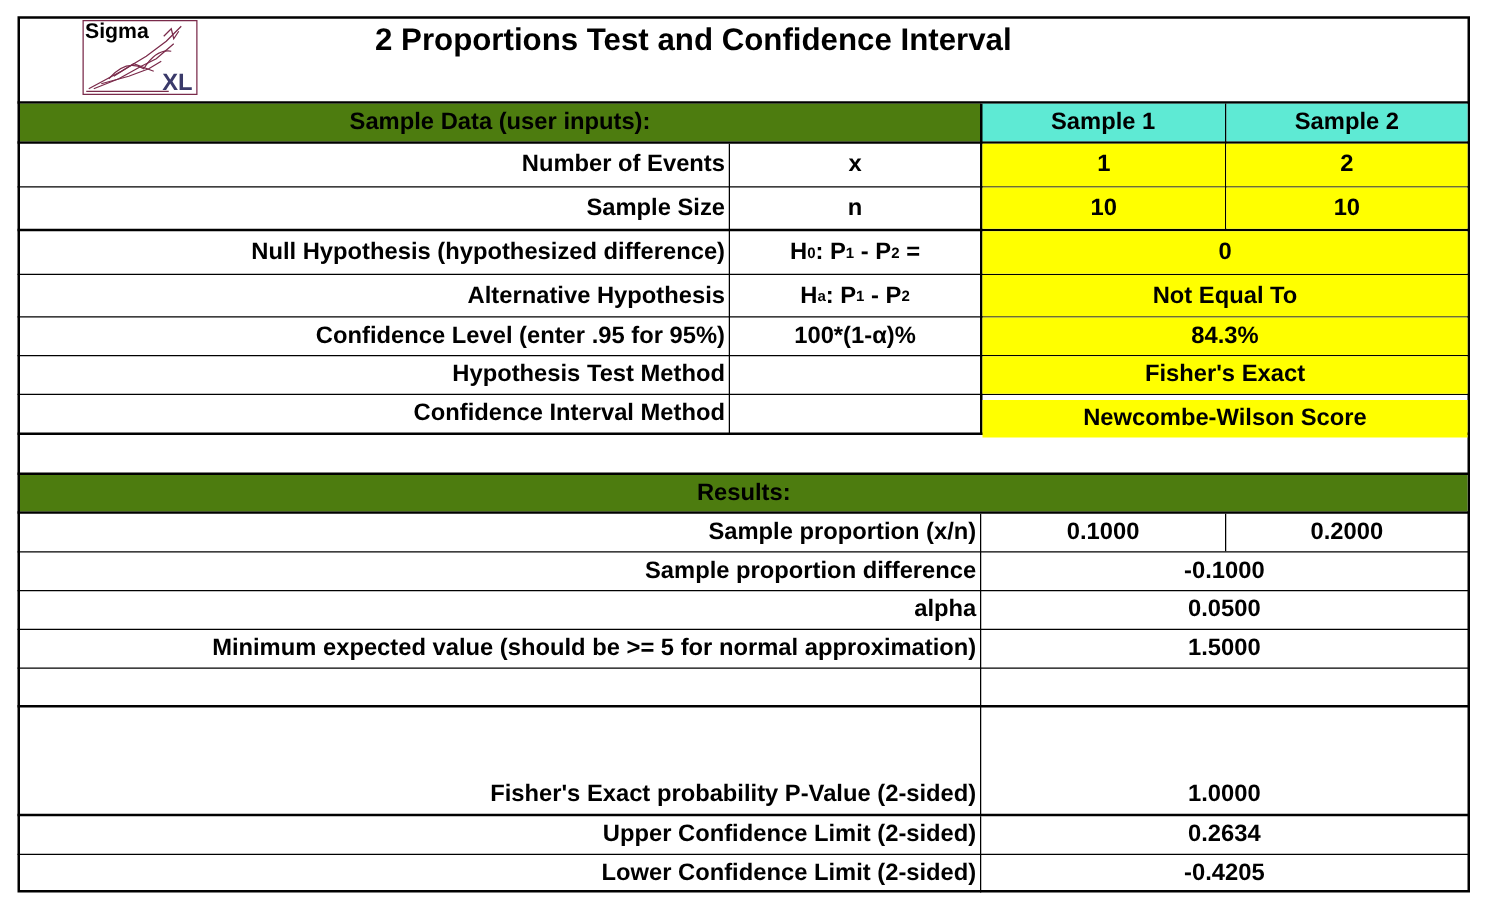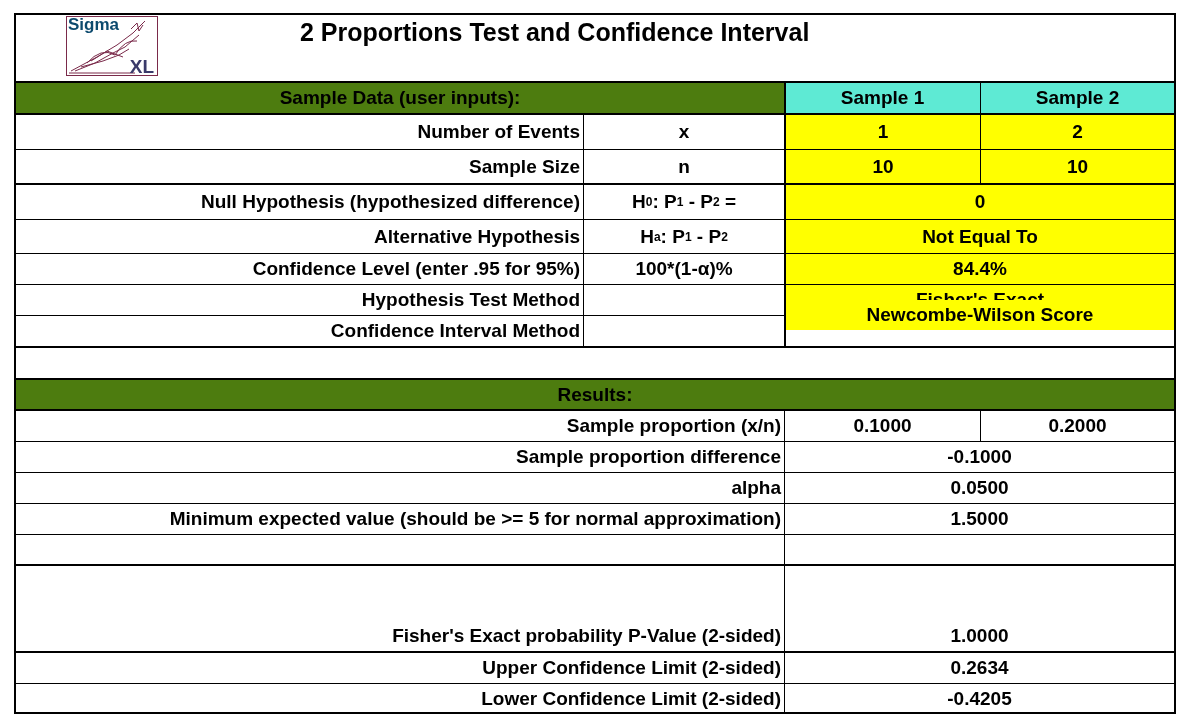--- a/index.html
+++ b/index.html
@@ -12,21 +12,21 @@
   .r { justify-content:flex-end; padding-right:3px; }
   .c { justify-content:center; }
   .gray { background:#4d7c0f; }
   .green { background:#5eead4; }
   .yellow { background:#ffff00; }
   .hline { position:absolute; left:14px; width:1162px; background:#000; }
   .vline { position:absolute; width:1px; background:#000; }
   .title { position:absolute; left:300px; top:18px; font-size:25px;text-align:center; }
   .logo { position:absolute; left:66px; top:16px; width:92px; height:60px;
           border:1.5px solid #7a2a4a; box-sizing:border-box; background:#fff; }
-  .logo .sig { position:absolute; left:1px; top:-2px; font-size:17px; color:#0c4a6e;
+  .logo .sig { position:absolute; left:1px; top:-2px; font-size:17px; color:#000000;
                font-family:"Liberation Sans", sans-serif; font-weight:bold; }
   .logo .xl { position:absolute; right:3px; bottom:-3px; font-size:19px; color:#3a3a6a;
               font-family:"Liberation Sans", sans-serif; font-weight:bold; }
   sub { font-size:12px; vertical-align:-3px; line-height:0; }
 </style>
 </head>
 <body>
 
 <div class="frame"></div>
 
@@ -108,27 +108,27 @@
     <sub>a</sub>
     <span>: P</span>
     <sub>1</sub>
     <span style="white-space:pre"> - P</span>
     <sub>2</sub>
 </div>
 <div class="cell c yellow" style="left:786px;top:220px;width:388px;height:33px">Not Equal To</div>
 
 <div class="cell r" style="left:16px;top:254px;width:567px;height:30px">Confidence Level (enter .95 for 95%)</div>
 <div class="cell c" style="left:584px;top:254px;width:200px;height:30px">100*(1-α)%</div>
-<div class="cell c yellow" style="left:786px;top:254px;width:388px;height:30px">84.4%</div>
+<div class="cell c yellow" style="left:786px;top:254px;width:388px;height:30px">84.3%</div>
 
 <div class="cell r" style="left:16px;top:285px;width:567px;height:30px">Hypothesis Test Method</div>
 <div class="cell c yellow" style="left:786px;top:285px;width:388px;height:30px">Fisher's Exact</div>
 
 <div class="cell r" style="left:16px;top:316px;width:567px;height:30px">Confidence Interval Method</div>
-<div class="cell c yellow" style="left:786px;top:300px;width:388px;height:30px">Newcombe-Wilson Score</div>
+<div class="cell c yellow" style="left:786px;top:320px;width:388px;height:30px">Newcombe-Wilson Score</div>
 
 <div class="cell c gray" style="left:16px;top:380px;width:1158px;height:29px">
     <span>Results:</span>
   </div>
 
 <div class="vline" style="left:784px;top:411px;height:241px"></div>
 <div class="vline" style="left:784px;top:653px;height:61px;width:1px"></div>
 <div class="vline" style="left:980px;top:411px;height:30px"></div>
 
 <div class="cell r" style="left:16px;top:411px;width:768px;height:30px">Sample proportion (x/n)</div>

